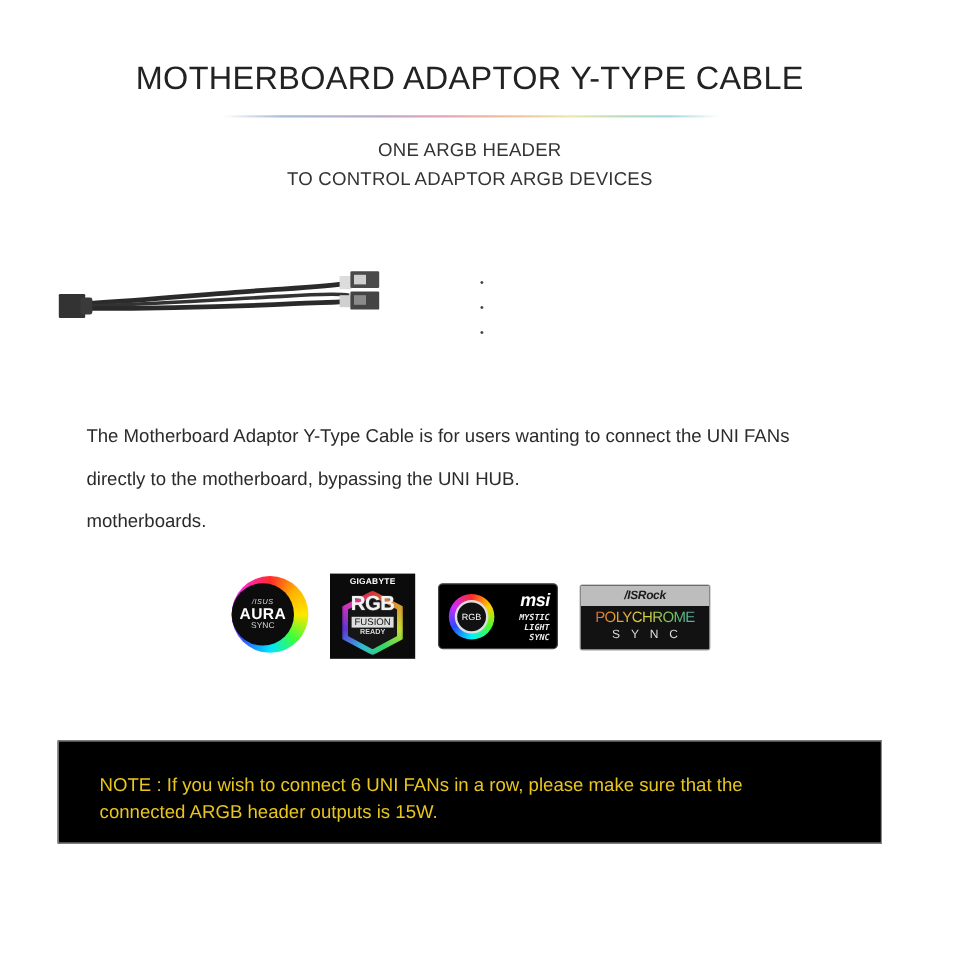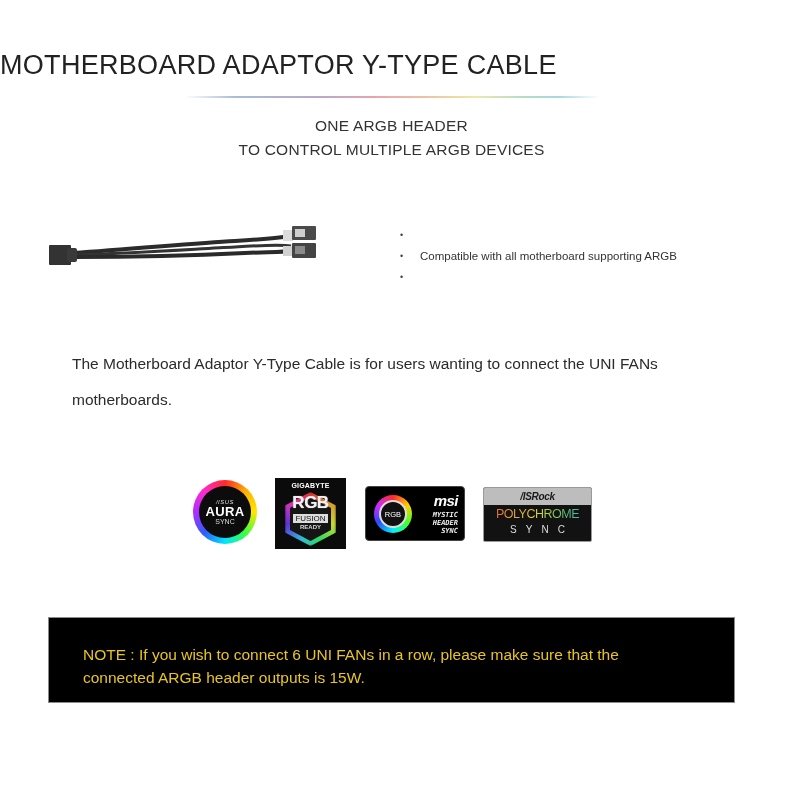--- a/index.html
+++ b/index.html
@@ -1,21 +1,21 @@
 <!DOCTYPE html>
 <html><head>
   <meta charset="utf-8">
   <style>
     * { box-sizing: border-box; margin: 0; padding: 0; }
     html, body { width: 800px; height: 800px; background: #ffffff; overflow: hidden; }
     body { position: relative; font-family: "Liberation Sans", sans-serif; color: #2a2a2a; }
 
     .title {
       position: absolute; left: 0; top: 50px; width: 783px;
-      font-size: 27px; letter-spacing: 0.3px;
+      text-align: center; font-size: 27px; letter-spacing: 0.3px;
       color: #222; font-weight: normal;
     }
     .rainbow-rule {
       position: absolute; left: 185px; top: 96px; width: 415px; height: 2px;
       background: linear-gradient(90deg,
         rgba(200,210,225,0) 0%, #a9bcd6 12%, #b8a9c9 32%, #e6a3b4 45%,
         #ecc3a2 58%, #eee8ac 70%, #b4dcc4 82%, #a6d9e0 90%, rgba(200,220,230,0) 100%);
       border-radius: 1px;
     }
     .subtitle {
@@ -39,21 +39,21 @@
       font-size: 15.5px; line-height: 23.5px; color: #2b2b2b;
     }
     .desc p { margin: 12px; }
 
     .logos { position: absolute; left: 0; top: 0; }
     .logo { position: absolute; }
 
     .aura {
       left: 193px; top: 480px; width: 64px; height: 64px; border-radius: 50%;
       background: conic-gradient(#ff2a2a, #ffb000, #ffe600, #3bff3b, #00e5ff, #2f5bff, #b02cff, #ff2ad0, #ff2a2a);
-      display: flex; align-items: center; justify-content: center;
+      display: flex; align-items: center; justify-content: flex-start;
     }
     .aura .inner {
       width: 52px; height: 52px; border-radius: 50%; background: #0c0c0c;
       display: flex; flex-direction: column; align-items: center; justify-content: center;
       color: #fff; text-align: center;
     }
     .aura .brand { font-size: 6px; letter-spacing: 0.5px; color: #ddd; font-style: italic; }
     .aura .main { font-size: 13px; font-weight: bold; line-height: 13px; letter-spacing: 0.3px; }
     .aura .sub { font-size: 7px; color: #ddd; }
 
@@ -112,21 +112,21 @@
       background: #000; border: 1px solid #8a8a8a;
       padding: 25px 0 0 34px; color: #e8c51f; font-size: 15.5px; line-height: 23px;
     }
   </style>
 </head>
 <body>
 
 <h1 class="title">MOTHERBOARD ADAPTOR Y-TYPE CABLE</h1>
 <div class="rainbow-rule"></div>
 <div class="subtitle l1">ONE ARGB HEADER</div>
-<div class="subtitle l2">TO CONTROL MULTIPLE ARGB DEVICES</div>
+<div class="subtitle l2">TO CONTROL ADAPTOR ARGB DEVICES</div>
 
 <svg class="cable" viewBox="0 0 285 60" xmlns="http://www.w3.org/2000/svg">
 
   <path d="M28 38 C 90 34, 150 28, 190 26 C 220 24, 240 22, 246 21" stroke="#2b2b2b" stroke-width="4" fill="none"></path>
   <path d="M28 40 C 90 38, 150 34, 190 32 C 220 30, 240 30, 246 31" stroke="#333" stroke-width="3" fill="none"></path>
   <path d="M28 42 C 90 42, 160 40, 200 38 C 225 37, 240 37, 246 36" stroke="#2a2a2a" stroke-width="4" fill="none"></path>
 
   <rect x="4" y="30" width="22" height="20" rx="1" fill="#333"></rect>
   <rect x="22" y="33" width="10" height="14" rx="2" fill="#3a3a3a"></rect>
 
@@ -138,29 +138,29 @@
   <rect x="247" y="28" width="24" height="15" rx="1" fill="#444"></rect>
   <rect x="250" y="31" width="10" height="8" fill="#8a8a8a"></rect>
 </svg>
 
 <ul class="bullets">
   <li>
       <span class="dot">•</span>
     </li>
   <li>
       <span class="dot">•</span>
-      <span>Compatible with all motherboard supporting ARGB</span>
     </li>
   <li>
       <span class="dot">•</span>
     </li>
 </ul>
 
 <div class="desc">
   <p>The Motherboard Adaptor Y-Type Cable is for users wanting to connect the UNI FANs</p>
+  <p>directly to the motherboard, bypassing the UNI HUB.</p>
   <p>motherboards.</p>
 </div>
 
 <div class="logos">
   <div class="logo aura">
     <div class="inner">
       <span class="brand">/ISUS</span>
       <span class="main">AURA</span>
       <span class="sub">SYNC</span>
     </div>
@@ -175,21 +175,21 @@
     <span class="ready">READY</span>
   </div>
 
   <div class="logo msi">
     <div class="ring">
       <div class="ring-in">RGB</div>
     </div>
     <span class="brand">msi</span>
     <div class="ml">
       <div>MYSTIC</div>
-      <div>HEADER</div>
+      <div>LIGHT</div>
       <div>SYNC</div>
     </div>
   </div>
 
   <div class="logo asrock">
     <div class="top">/ISRock</div>
     <div class="poly">POLYCHROME</div>
     <div class="sync">SYNC</div>
   </div>
 </div>

